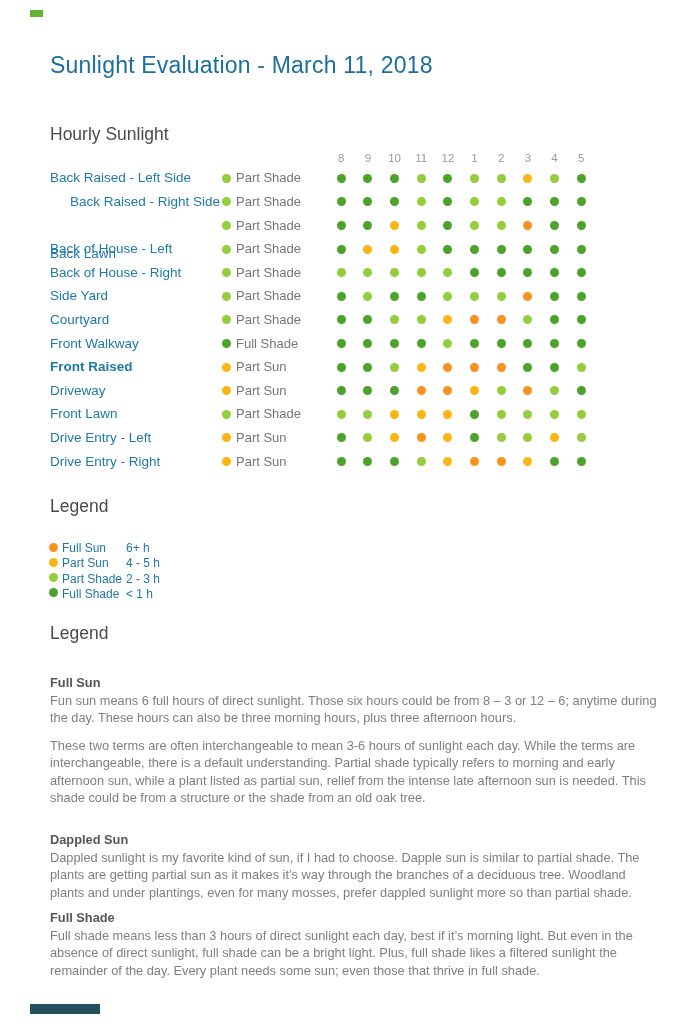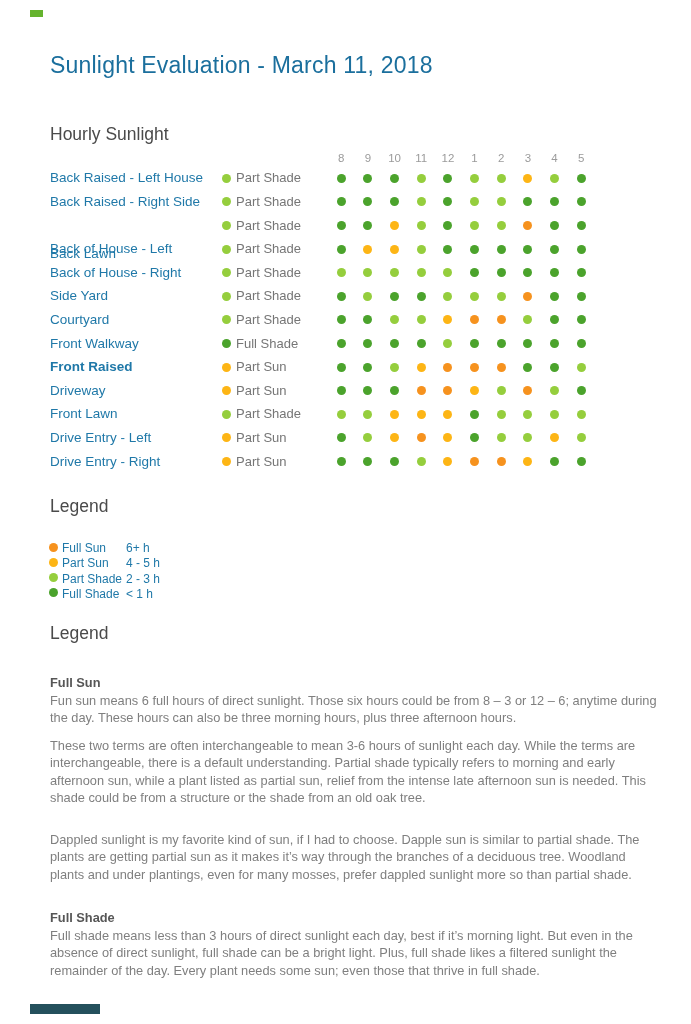--- a/index.html
+++ b/index.html
@@ -69,36 +69,36 @@
       <span class="hour-label" style="left: 408.25px; top: 152px;">11</span>
       <span class="hour-label" style="left: 434.9px; top: 152px;">12</span>
       <span class="hour-label" style="left: 461.55px; top: 152px;">1</span>
       <span class="hour-label" style="left: 488.2px; top: 152px;">2</span>
       <span class="hour-label" style="left: 514.85px; top: 152px;">3</span>
       <span class="hour-label" style="left: 541.5px; top: 152px;">4</span>
       <span class="hour-label" style="left: 568.15px; top: 152px;">5</span>
     </div>
   <div id="grid">
       <div>
-        <div class="row-label" style="top: 168.3px;">Back Raised - Left House</div>
+        <div class="row-label" style="top: 168.3px;">Back Raised - Left Side</div>
         <span class="dot" style="left: 221.5px; top: 173.8px; background: rgb(149, 206, 61);"></span>
         <div class="cat-label" style="top: 168.3px;">Part Shade</div>
         <span class="dot" style="left: 336.8px; top: 173.8px; background: rgb(75, 163, 44);"></span>
         <span class="dot" style="left: 363.45px; top: 173.8px; background: rgb(75, 163, 44);"></span>
         <span class="dot" style="left: 390.1px; top: 173.8px; background: rgb(75, 163, 44);"></span>
         <span class="dot" style="left: 416.75px; top: 173.8px; background: rgb(149, 206, 61);"></span>
         <span class="dot" style="left: 443.4px; top: 173.8px; background: rgb(75, 163, 44);"></span>
         <span class="dot" style="left: 470.05px; top: 173.8px; background: rgb(149, 206, 61);"></span>
         <span class="dot" style="left: 496.7px; top: 173.8px; background: rgb(149, 206, 61);"></span>
         <span class="dot" style="left: 523.35px; top: 173.8px; background: rgb(253, 181, 21);"></span>
         <span class="dot" style="left: 550px; top: 173.8px; background: rgb(149, 206, 61);"></span>
         <span class="dot" style="left: 576.65px; top: 173.8px; background: rgb(75, 163, 44);"></span>
       </div>
       <div>
-        <div class="row-label" style="top: 191.9px;">Back Raised - Right Side</div>
+        <div class="row-label" style="top: 191.9px; margin-left: 20px;">Back Raised - Right Side</div>
         <span class="dot" style="left: 221.5px; top: 197.4px; background: rgb(149, 206, 61);"></span>
         <div class="cat-label" style="top: 191.9px;">Part Shade</div>
         <span class="dot" style="left: 336.8px; top: 197.4px; background: rgb(75, 163, 44);"></span>
         <span class="dot" style="left: 363.45px; top: 197.4px; background: rgb(75, 163, 44);"></span>
         <span class="dot" style="left: 390.1px; top: 197.4px; background: rgb(75, 163, 44);"></span>
         <span class="dot" style="left: 416.75px; top: 197.4px; background: rgb(149, 206, 61);"></span>
         <span class="dot" style="left: 443.4px; top: 197.4px; background: rgb(75, 163, 44);"></span>
         <span class="dot" style="left: 470.05px; top: 197.4px; background: rgb(149, 206, 61);"></span>
         <span class="dot" style="left: 496.7px; top: 197.4px; background: rgb(149, 206, 61);"></span>
         <span class="dot" style="left: 523.35px; top: 197.4px; background: rgb(75, 163, 44);"></span>
@@ -299,20 +299,21 @@
   <h2 class="section-heading h-legend2">Legend</h2>
   <div id="definitions">
       <div class="def-section" style="top: 674px;">
         <h3 class="def-title">Full Sun</h3>
         <p class="def-body">Fun sun means 6 full hours of direct sunlight. Those six hours could be from 8 – 3 or 12 – 6; anytime during the day. These hours can also be three morning hours, plus three afternoon hours.</p>
       </div>
       <div class="def-section" style="top: 737px;">
         <p class="def-body">These two terms are often interchangeable to mean 3-6 hours of sunlight each day. While the terms are interchangeable, there is a default understanding.  Partial shade typically refers to morning and early afternoon sun, while a plant listed as partial sun, relief from the intense late afternoon sun is needed. This shade could be from a structure or the shade from an old oak tree.</p>
       </div>
       <div class="def-section" style="top: 831px;">
+        <h3 class="def-title">Dappled Sun</h3>
         <p class="def-body">Dappled sunlight is my favorite kind of sun, if I had to choose. Dapple sun is similar to partial shade. The plants are getting partial sun as it makes it’s way through the branches of a deciduous tree. Woodland plants and under plantings, even for many mosses, prefer dappled sunlight more so than partial shade.</p>
       </div>
       <div class="def-section" style="top: 909px;">
         <h3 class="def-title">Full Shade</h3>
         <p class="def-body">Full shade means less than 3 hours of direct sunlight each day, best if it’s morning light. But even in the absence of  direct sunlight, full shade can be a bright light. Plus, full shade likes a filtered  sunlight the remainder of the day. Every plant needs some sun; even those that thrive in full shade.</p>
       </div>
     </div>
 
   <div class="mark-bottom"></div>
 </div>

